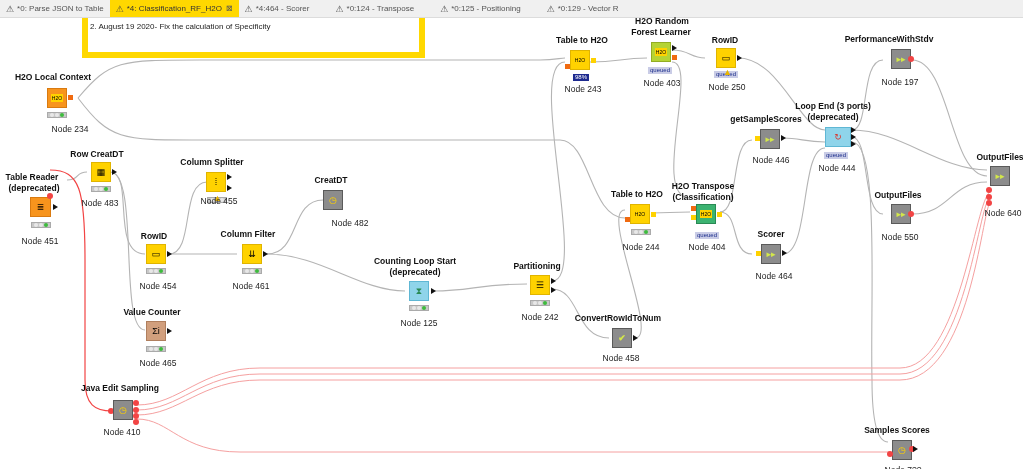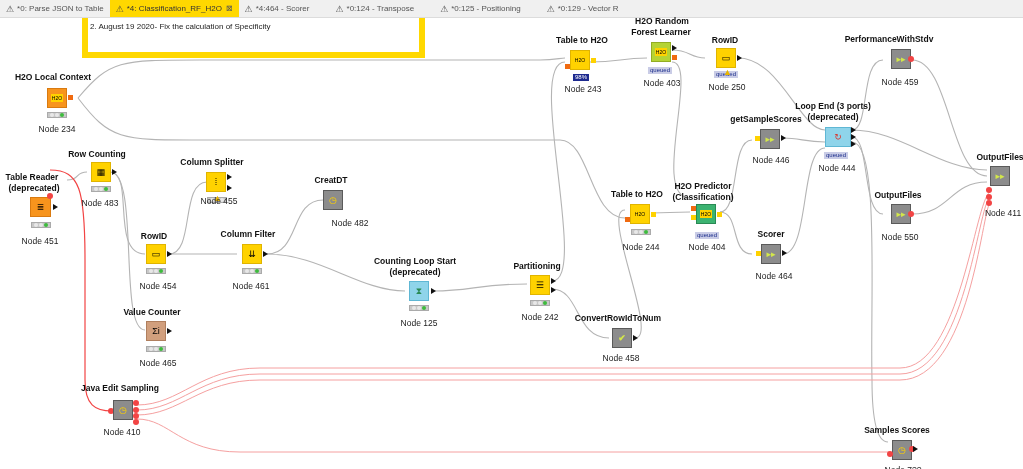--- a/index.html
+++ b/index.html
@@ -144,39 +144,39 @@
   <div class="nlabel" style="left:53px;top:72px">H2O Local Context</div>
   <div class="box b-orange" style="left:47px;top:88px">
       <span style="background:#ffd200;font-size:5px;padding:1px">H2O</span>
     </div>
   <div class="sq-o" style="left:68px;top:95px"></div>
   <div class="traffic" style="left:47px;top:112px">
       <i></i>
       <i></i>
       <i class="g"></i>
     </div>
-  <div class="nid" style="left:57px;top:124px">Node 234</div>
+  <div class="nid" style="left:70px;top:124px">Node 234</div>
 </div>
 
 <div class="node">
   <div class="nlabel" style="left:32px;top:172px">Table Reader</div>
   <div class="nlabel" style="left:34px;top:183px">(deprecated)</div>
   <div class="box b-orange" style="left:30px;top:197px;width:21px">≣</div>
   <div class="dot-red" style="left:47px;top:193px"></div>
   <div class="port-r" style="left:53px;top:204px"></div>
   <div class="traffic" style="left:31px;top:222px">
       <i></i>
       <i></i>
       <i class="g"></i>
     </div>
   <div class="nid" style="left:40px;top:236px">Node 451</div>
 </div>
 
 <div class="node">
-  <div class="nlabel" style="left:97px;top:149px">Row Counting</div>
+  <div class="nlabel" style="left:97px;top:149px">Row CreatDT</div>
   <div class="box b-yellow" style="left:91px;top:162px">▦</div>
   <div class="port-r" style="left:112px;top:169px"></div>
   <div class="traffic" style="left:91px;top:186px">
       <i></i>
       <i></i>
       <i class="g"></i>
     </div>
   <div class="nid" style="left:100px;top:198px">Node 483</div>
 </div>
 
@@ -329,21 +329,21 @@
   <div class="sq-o" style="left:625px;top:217px"></div>
   <div class="traffic" style="left:631px;top:229px">
       <i></i>
       <i></i>
       <i class="g"></i>
     </div>
   <div class="nid" style="left:641px;top:242px">Node 244</div>
 </div>
 
 <div class="node">
-  <div class="nlabel" style="left:703px;top:181px">H2O Predictor</div>
+  <div class="nlabel" style="left:703px;top:181px">H2O Transpose</div>
   <div class="nlabel" style="left:703px;top:192px">(Classification)</div>
   <div class="box b-green" style="left:696px;top:204px">
       <span style="background:#ffd200;font-size:5px;padding:1px">H2O</span>
     </div>
   <div class="sq-o" style="left:691px;top:206px"></div>
   <div class="sq-y" style="left:691px;top:215px"></div>
   <div class="sq-y" style="left:717px;top:212px"></div>
   <div class="badge" style="left:707px;top:232px">queued</div>
   <div class="nid" style="left:707px;top:242px">Node 404</div>
 </div>
@@ -380,41 +380,41 @@
   <div class="badge" style="left:836px;top:152px">queued</div>
   <div class="nid" style="left:837px;top:163px">Node 444</div>
 </div>
 
 <div class="node">
   <div class="nlabel" style="left:889px;top:34px">PerformanceWithStdv</div>
   <div class="box b-gray" style="left:891px;top:49px">
       <span style="color:#d4e84a">▸▸</span>
     </div>
   <div class="dot-red" style="left:908px;top:56px"></div>
-  <div class="nid" style="left:900px;top:77px">Node 459</div>
+  <div class="nid" style="left:900px;top:77px">Node 197</div>
 </div>
 
 <div class="node">
   <div class="nlabel" style="left:898px;top:190px">OutputFiles</div>
   <div class="box b-gray" style="left:891px;top:204px">
       <span style="color:#d4e84a">▸▸</span>
     </div>
   <div class="dot-red" style="left:908px;top:211px"></div>
   <div class="nid" style="left:900px;top:232px">Node 550</div>
 </div>
 
 <div class="node">
   <div class="nlabel" style="left:1000px;top:152px">OutputFiles</div>
   <div class="box b-gray" style="left:990px;top:166px">
       <span style="color:#d4e84a">▸▸</span>
     </div>
   <div class="dot-red" style="left:986px;top:187px"></div>
   <div class="dot-red" style="left:986px;top:194px"></div>
   <div class="dot-red" style="left:986px;top:200px"></div>
-  <div class="nid" style="left:1003px;top:208px">Node 411</div>
+  <div class="nid" style="left:1003px;top:208px">Node 640</div>
 </div>
 
 <div class="node">
   <div class="nlabel" style="left:897px;top:425px">Samples Scores</div>
   <div class="box b-gray" style="left:892px;top:440px">
       <span style="color:#ffd200">◷</span>
     </div>
   <div class="dot-red" style="left:887px;top:451px"></div>
   <div class="dot-red" style="left:909px;top:446px"></div>
   <div class="port-r" style="left:913px;top:446px"></div>

